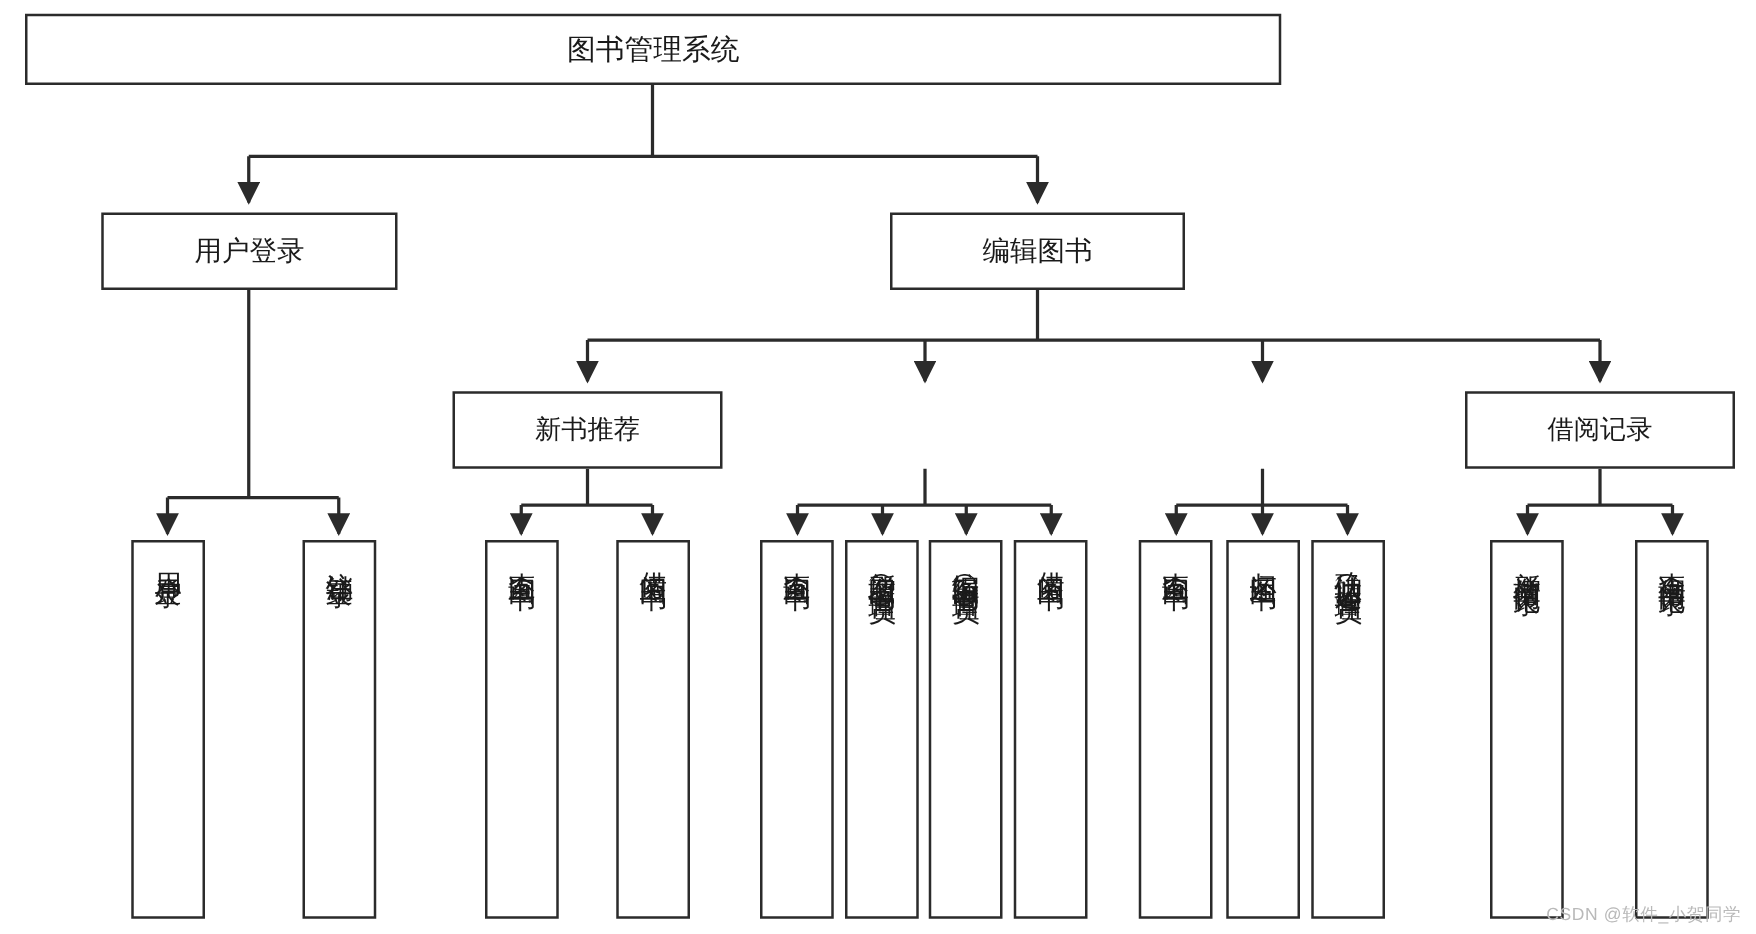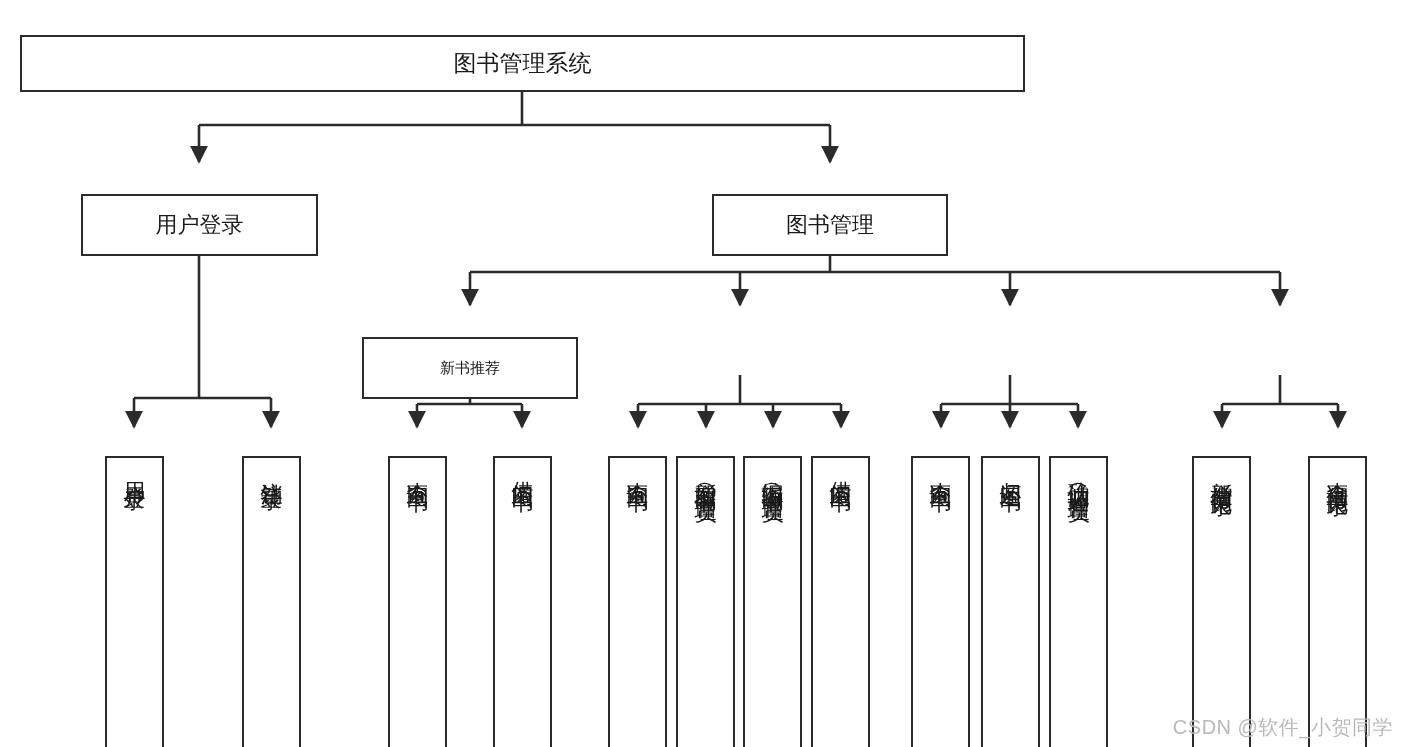--- a/index.html
+++ b/index.html
@@ -28,50 +28,49 @@
   .node {
     position: absolute;
     box-sizing: border-box;
     border: 2px solid #2b2b2b;
     background: #ffffff;
     display: flex;
     align-items: center;
     justify-content: center;
     color: #1a1a1a;
     z-index: 2;
-    margin-top: 24px;
   }
   .node .lbl {
     display: block;
     text-align: center;
     line-height: 1.05;
     white-space: nowrap;
   }
   .node.root .lbl { font-size: 23px; }
   .node.lvl2 .lbl { font-size: 22px; }
-  .node.lvl3 .lbl { font-size: 15px; }
+  .node.lvl3 .lbl { font-size: 21px; }
   .node.leaf {
     align-items: flex-start;
     justify-content: center;
     padding-top: 6px;
   }
   .node.leaf .lbl {
     writing-mode: vertical-rl;
     text-orientation: upright;
     font-size: 22px;
     letter-spacing: 3px;
     line-height: 1.0;
     white-space: normal;
     max-height: 100%;
   }
   .watermark {
     position: absolute;
     right: 12px;
     bottom: 6px;
-    font-size: 20px;
+    font-size: 14px;
     color: #b9b9b9;
     z-index: 5;
     white-space: nowrap;
     letter-spacing: 0.5px;
   }
 </style>
 </head>
 <body>
 
 <div id="canvas">
@@ -127,25 +126,28 @@
   </svg>
 
   <div class="node root" style="left:20px; top:11px; width:1005px; height:57px;">
     <span class="lbl">图书管理系统</span>
   </div>
 
   <div class="node lvl2" style="left:81px; top:170px; width:237px; height:62px;">
     <span class="lbl">用户登录</span>
   </div>
   <div class="node lvl2" style="left:712px; top:170px; width:236px; height:62px;">
-    <span class="lbl">图书管理</span>
+    <span class="lbl">编辑图书</span>
   </div>
 
   <div class="node lvl3" style="left:362px; top:313px; width:216px; height:62px;">
     <span class="lbl">新书推荐</span>
+  </div>
+  <div class="node lvl3" style="left:1172px; top:313px; width:216px; height:62px;">
+    <span class="lbl">借阅记录</span>
   </div>
 
   <div class="node leaf" style="left:105px; top:432px; width:59px; height:303px;">
     <span class="lbl">用户登录</span>
   </div>
   <div class="node leaf" style="left:242px; top:432px; width:59px; height:303px;">
     <span class="lbl">注销登录</span>
   </div>
 
   <div class="node leaf" style="left:388px; top:432px; width:59px; height:303px;">

